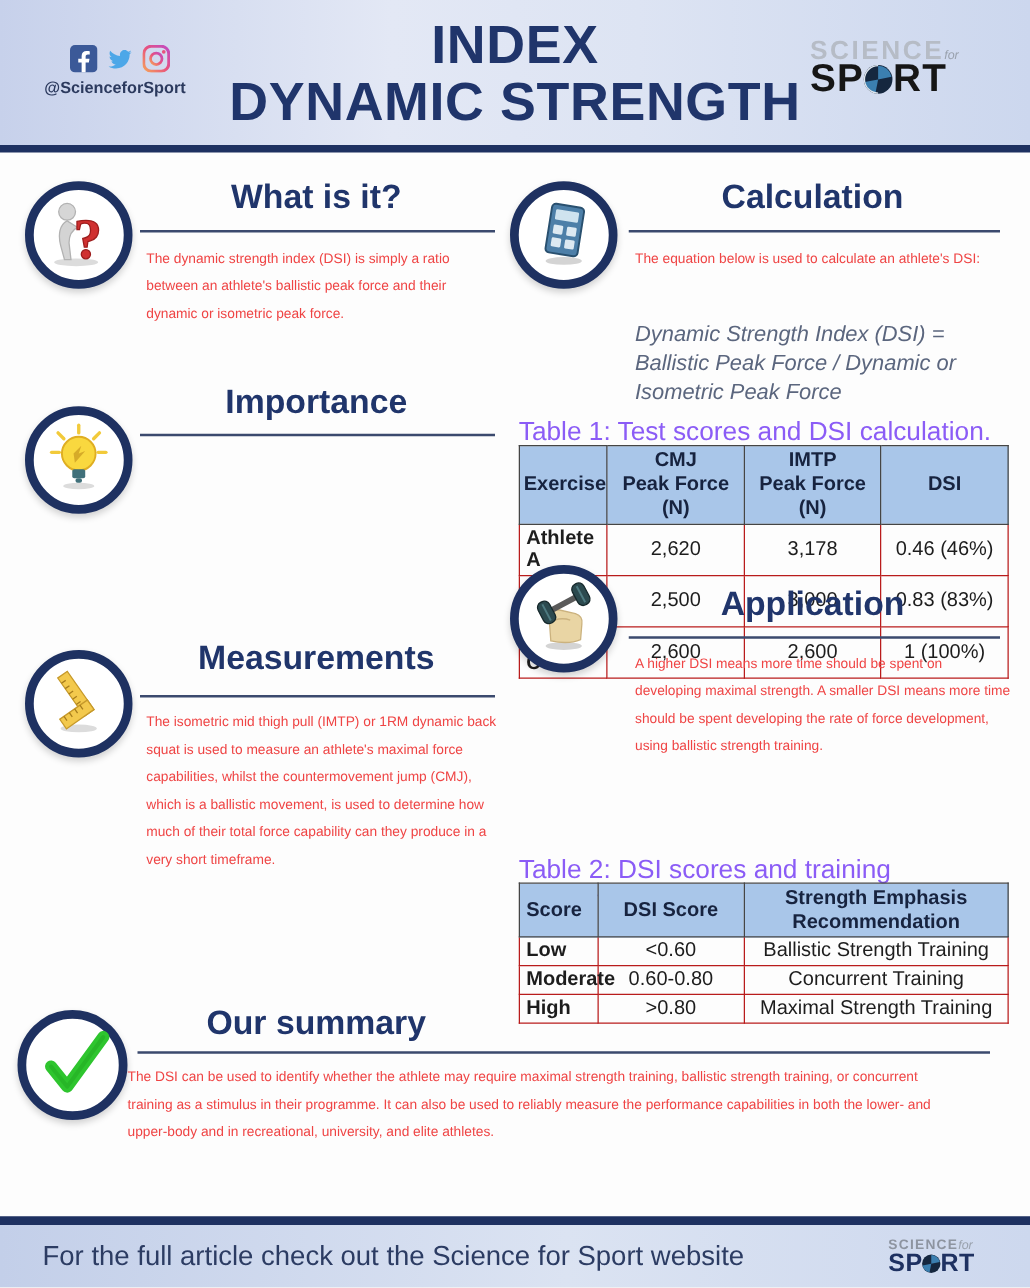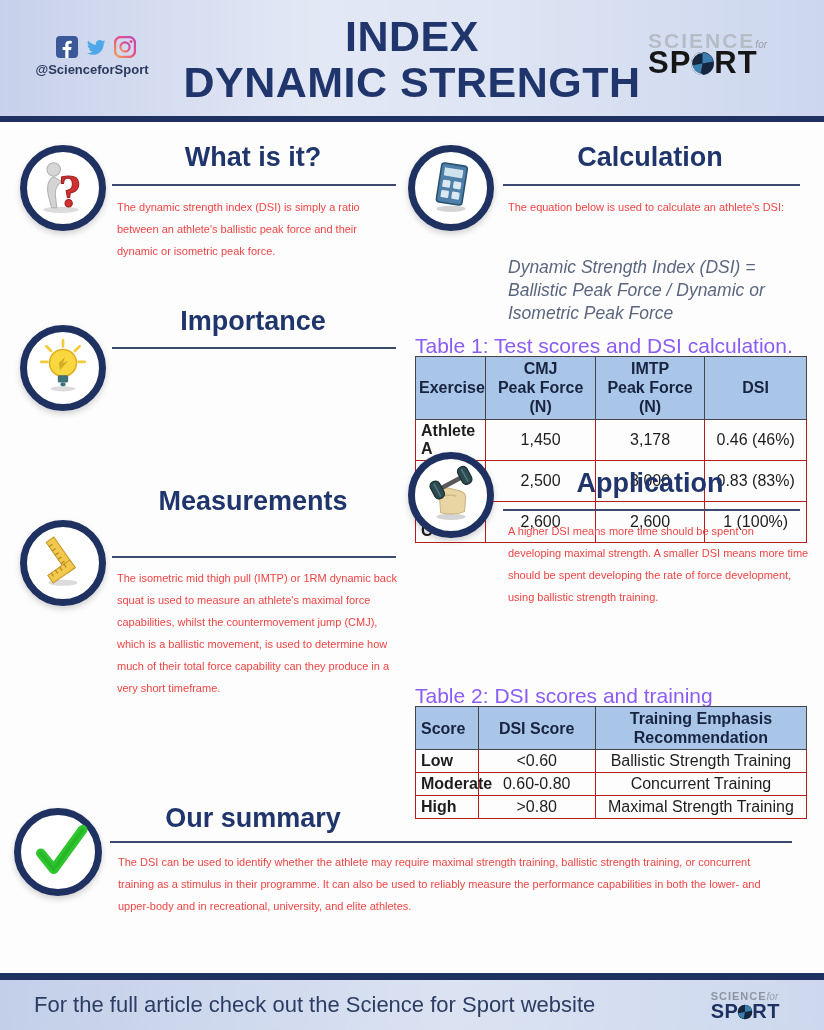--- a/index.html
+++ b/index.html
@@ -162,21 +162,21 @@
           <g stroke="#a87d1d" stroke-width="1">
             <line x1="12" y1="31" x2="12" y2="35"></line>
               <line x1="17" y1="31" x2="17" y2="35"></line>
             <line x1="22" y1="31" x2="22" y2="35"></line>
               <line x1="27" y1="31" x2="27" y2="35"></line>
           </g>
         </g>
       </svg>
     </span>
   </div>
-  <div class="h" style="left:112px;top:486px;width:282px;">Measurements</div>
+  <div class="h" style="left:112px;top:511px;width:282px;">Measurements</div>
   <div class="rule" style="left:112px;top:556px;width:284px;"></div>
   <div class="txt" style="left:117px;top:567px;width:280px;">The isometric mid thigh pull (IMTP) or 1RM dynamic back squat is used to measure an athlete's maximal force capabilities, whilst the countermovement jump (CMJ), which is a ballistic movement, is used to determine how much of their total force capability can they produce in a very short timeframe.</div>
 
   <div class="badge" style="left:408px;top:145px;">
     <span>
       <svg width="58" height="58" viewBox="0 0 56 56">
         <ellipse cx="28" cy="50" rx="14" ry="3" fill="#d4d4d4"></ellipse>
         <g transform="rotate(9 28 28)">
           <rect x="16" y="7" width="25" height="38" rx="3" fill="#4d7fa8" stroke="#29506f" stroke-width="1.5"></rect>
           <rect x="19.5" y="11" width="18" height="8" rx="1" fill="#cfe3ef"></rect>
@@ -210,21 +210,21 @@
               <div>Peak Force (N)</div>
             </th>
         <th>
               <div>IMTP</div>
               <div>Peak Force (N)</div>
             </th>
         <th>DSI</th>
       </tr>
       <tr>
         <td class="rowhead">Athlete A</td>
-        <td>1,450</td>
+        <td>2,620</td>
         <td>3,178</td>
         <td>0.46 (46%)</td>
       </tr>
       <tr>
         <td class="rowhead">Athlete B</td>
         <td>2,500</td>
         <td>3,000</td>
         <td>0.83 (83%)</td>
       </tr>
       <tr>
@@ -262,21 +262,21 @@
     <table>
       <colgroup>
           <col style="width:16%">
           <col style="width:30%">
           <col style="width:54%">
         </colgroup>
       <tbody>
           <tr>
         <th style="text-align:left;padding-left:5px;margin-top:35px;">Score</th>
         <th>DSI Score</th>
-        <th>Training Emphasis Recommendation</th>
+        <th>Strength Emphasis Recommendation</th>
       </tr>
       <tr>
         <td class="rowhead">Low</td>
         <td>&lt;0.60</td>
         <td>Ballistic Strength Training</td>
       </tr>
       <tr>
         <td class="rowhead">Moderate</td>
         <td>0.60-0.80</td>
         <td>Concurrent Training</td>
@@ -293,21 +293,21 @@
   <div class="badge" style="left:14px;top:808px;width:74px;height:74px;">
     <span>
       <svg width="60" height="60" viewBox="0 0 56 56">
         <path d="M12 31 L24 46 L51 9" stroke="#2ec52e" stroke-width="9" fill="none" stroke-linecap="round" stroke-linejoin="round"></path>
         <path d="M12 31 L24 46 L51 9" stroke="#1ea31e" stroke-width="3" fill="none" stroke-linecap="round" stroke-linejoin="round" opacity=".45"></path>
       </svg>
     </span>
   </div>
   <div class="h" style="left:112px;top:803px;width:282px;">Our summary</div>
   <div class="rule" style="left:110px;top:841px;width:682px;"></div>
-  <div class="txt" style="left:118px;top:851px;width:648px;">The DSI can be used to identify whether the athlete may require maximal strength training, ballistic strength training, or concurrent training as a stimulus in their programme. It can also be used to reliably measure the performance capabilities in both the lower- and upper-body and in recreational, university, and elite athletes.</div>
+  <div class="txt" style="left:102px;top:851px;width:648px;">The DSI can be used to identify whether the athlete may require maximal strength training, ballistic strength training, or concurrent training as a stimulus in their programme. It can also be used to reliably measure the performance capabilities in both the lower- and upper-body and in recreational, university, and elite athletes.</div>
 
   <div class="footer-line"></div>
   <div class="footer-bar">
     <div class="footer-text">For the full article check out the Science for Sport website</div>
     <div class="footer-logo">
       <div><span class="logo-science">SCIENCE</span><span class="logo-for">for</span></div>
       <div class="logo-sport">
         <span>SP</span>
         <span>
           <svg width="16" height="16" viewBox="0 0 24 24" style="vertical-align:-2px">

